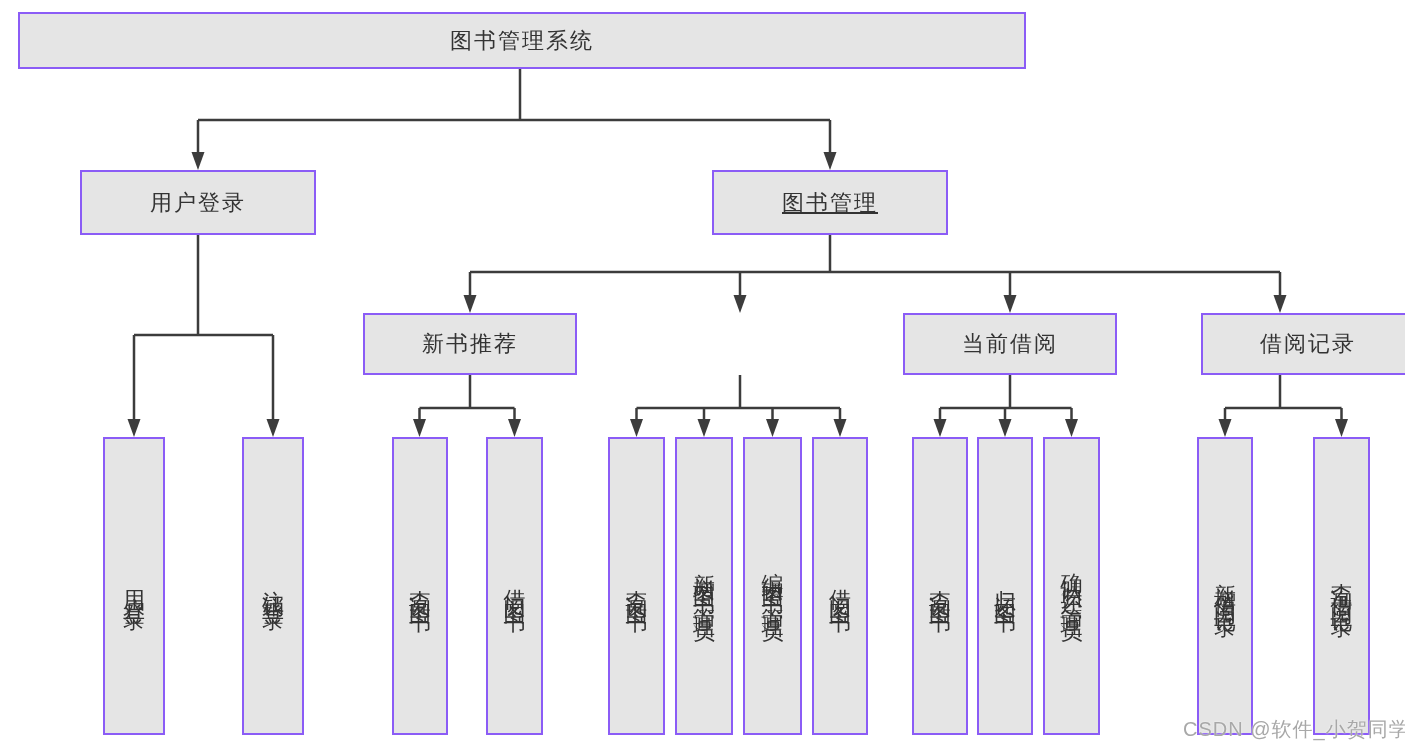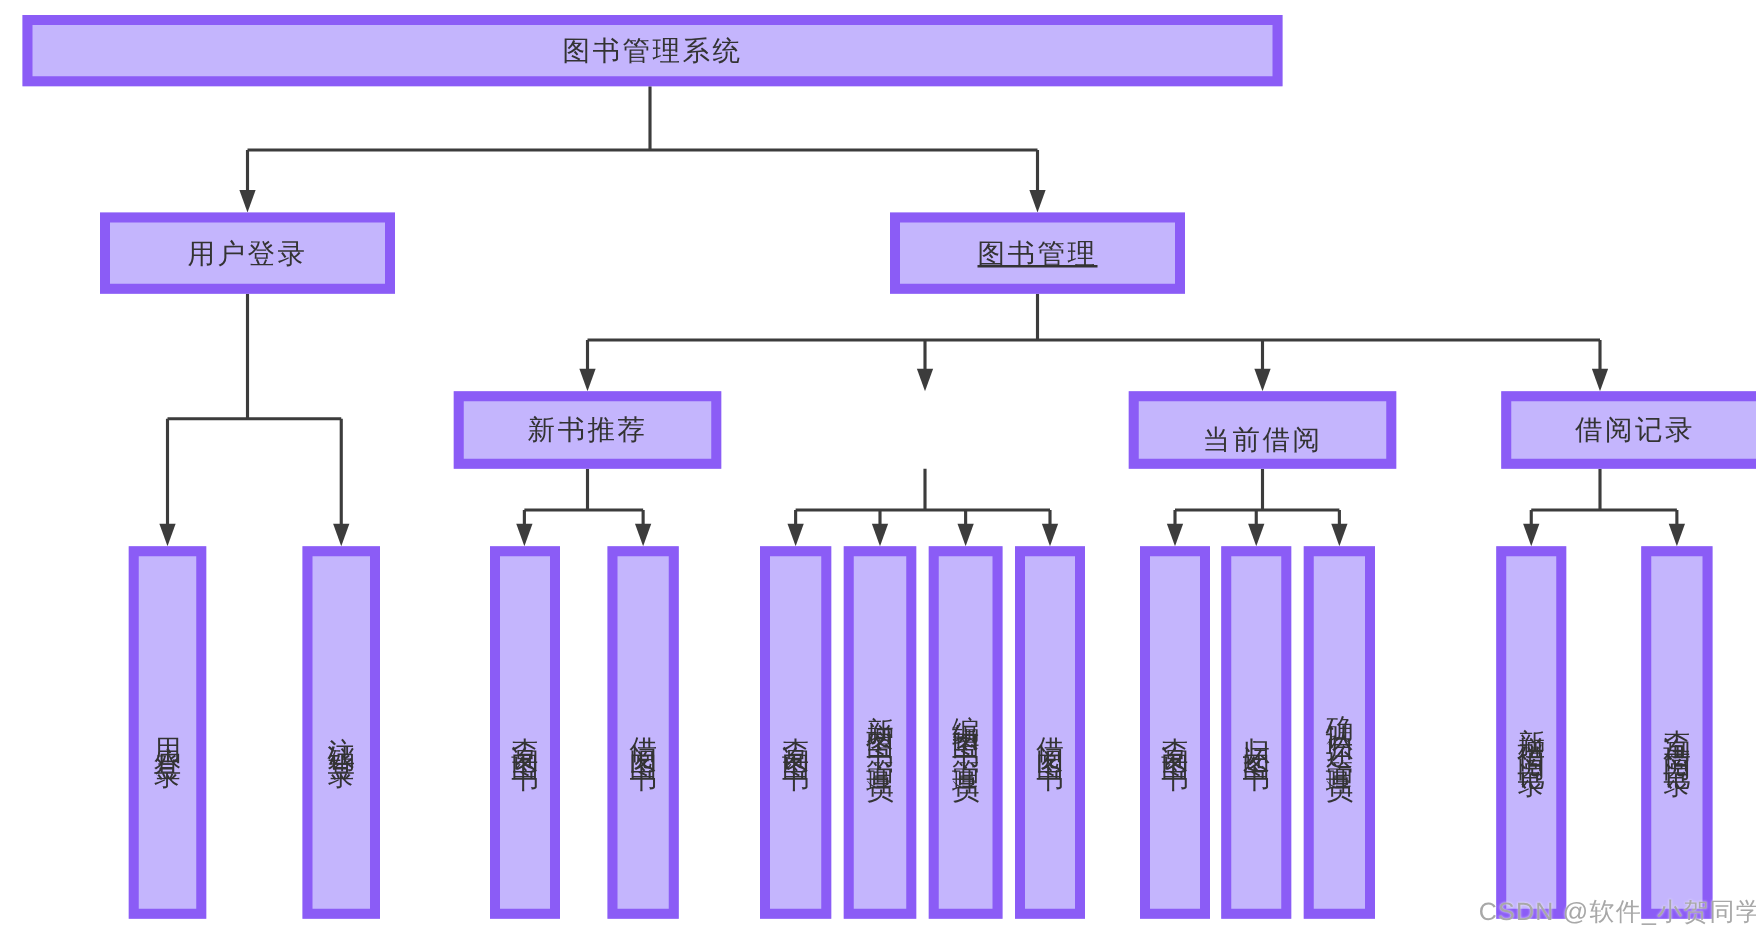--- a/index.html
+++ b/index.html
@@ -13,22 +13,22 @@
   }
   .connectors {
     position: absolute;
     left: 0; top: 0;
     width: 1405px; height: 747px;
     z-index: 0;
   }
   .node {
     position: absolute;
     box-sizing: border-box;
-    border: 8px solid #8b5cf6;
-    background: #c4b5fd;
+    border: 2px solid #8b5cf6;
+    background: #e5e5e5;
     display: flex;
     align-items: center;
     justify-content: center;
     color: #333333;
     z-index: 1;
   }
   .node .label {
     font-size: 22px;
     letter-spacing: 2px;
     white-space: nowrap;
@@ -104,21 +104,21 @@
   <div class="node h" style="left:80px; top:170px; width:236px; height:65px;">
     <span class="label">用户登录</span>
   </div>
   <div class="node h" style="left:712px; top:170px; width:236px; height:65px;text-decoration:underline;">
     <span class="label">图书管理</span>
   </div>
 
   <div class="node h" style="left:363px; top:313px; width:214px; height:62px;">
     <span class="label">新书推荐</span>
   </div>
-  <div class="node h" style="left:903px; top:313px; width:214px; height:62px;align-items:flex-end;">
+  <div class="node h" style="left:903px; top:313px; width:214px; height:62px;">
     <span class="label">当前借阅</span>
   </div>
   <div class="node h" style="left:1173px; top:313px; width:214px; height:62px;margin-left:28px;">
     <span class="label">借阅记录</span>
   </div>
 
   <div class="node v" style="left:103px; top:437px; width:62px; height:298px;">
     <span class="label">用户登录</span>
   </div>
   <div class="node v" style="left:242px; top:437px; width:62px; height:298px;">

